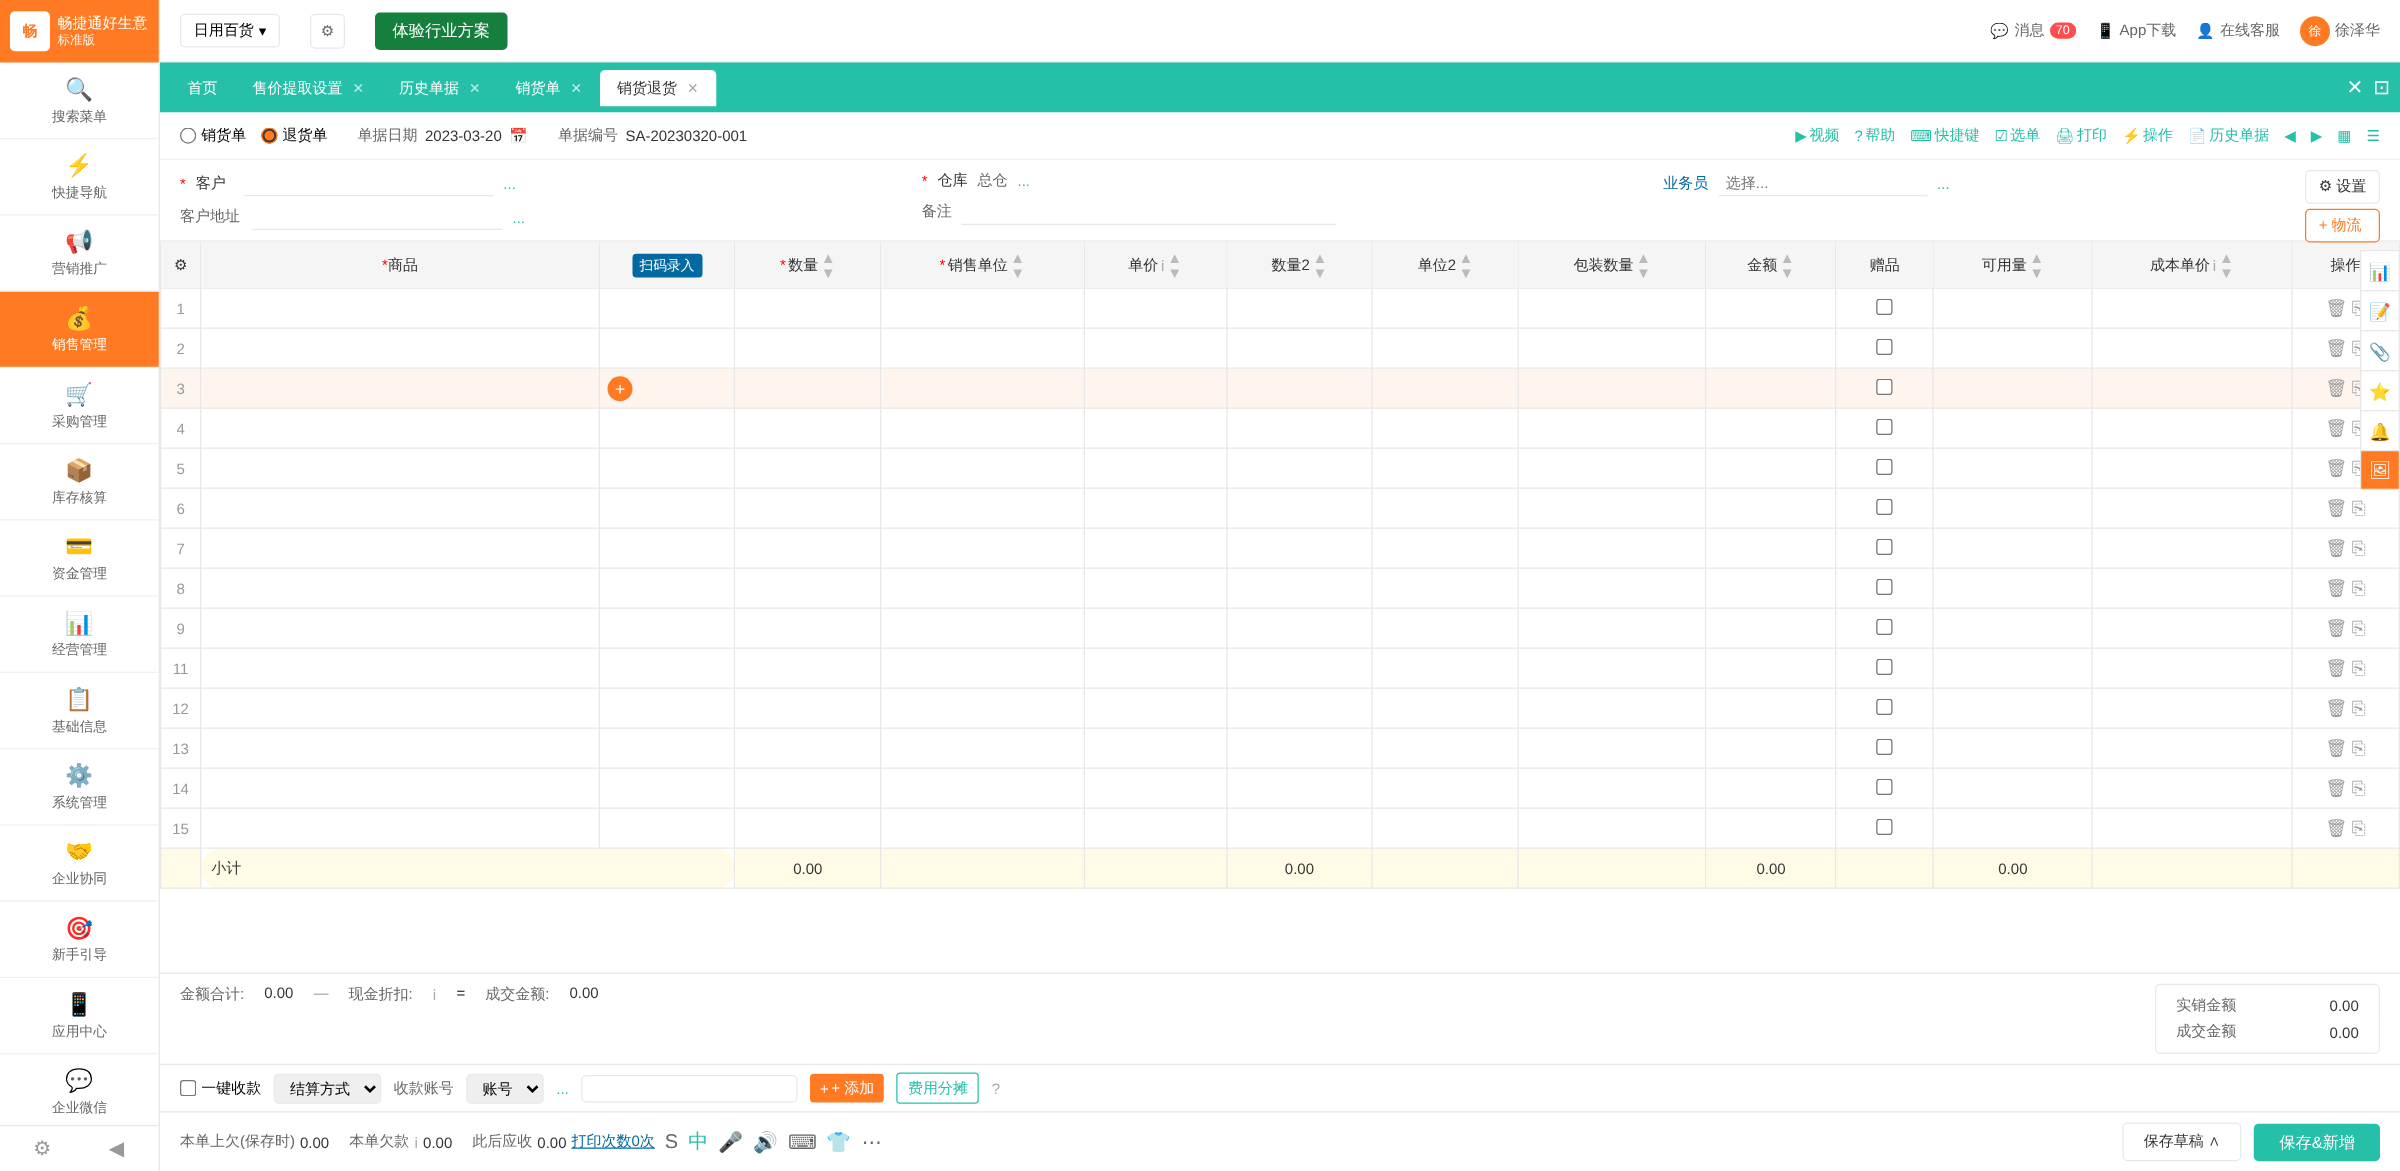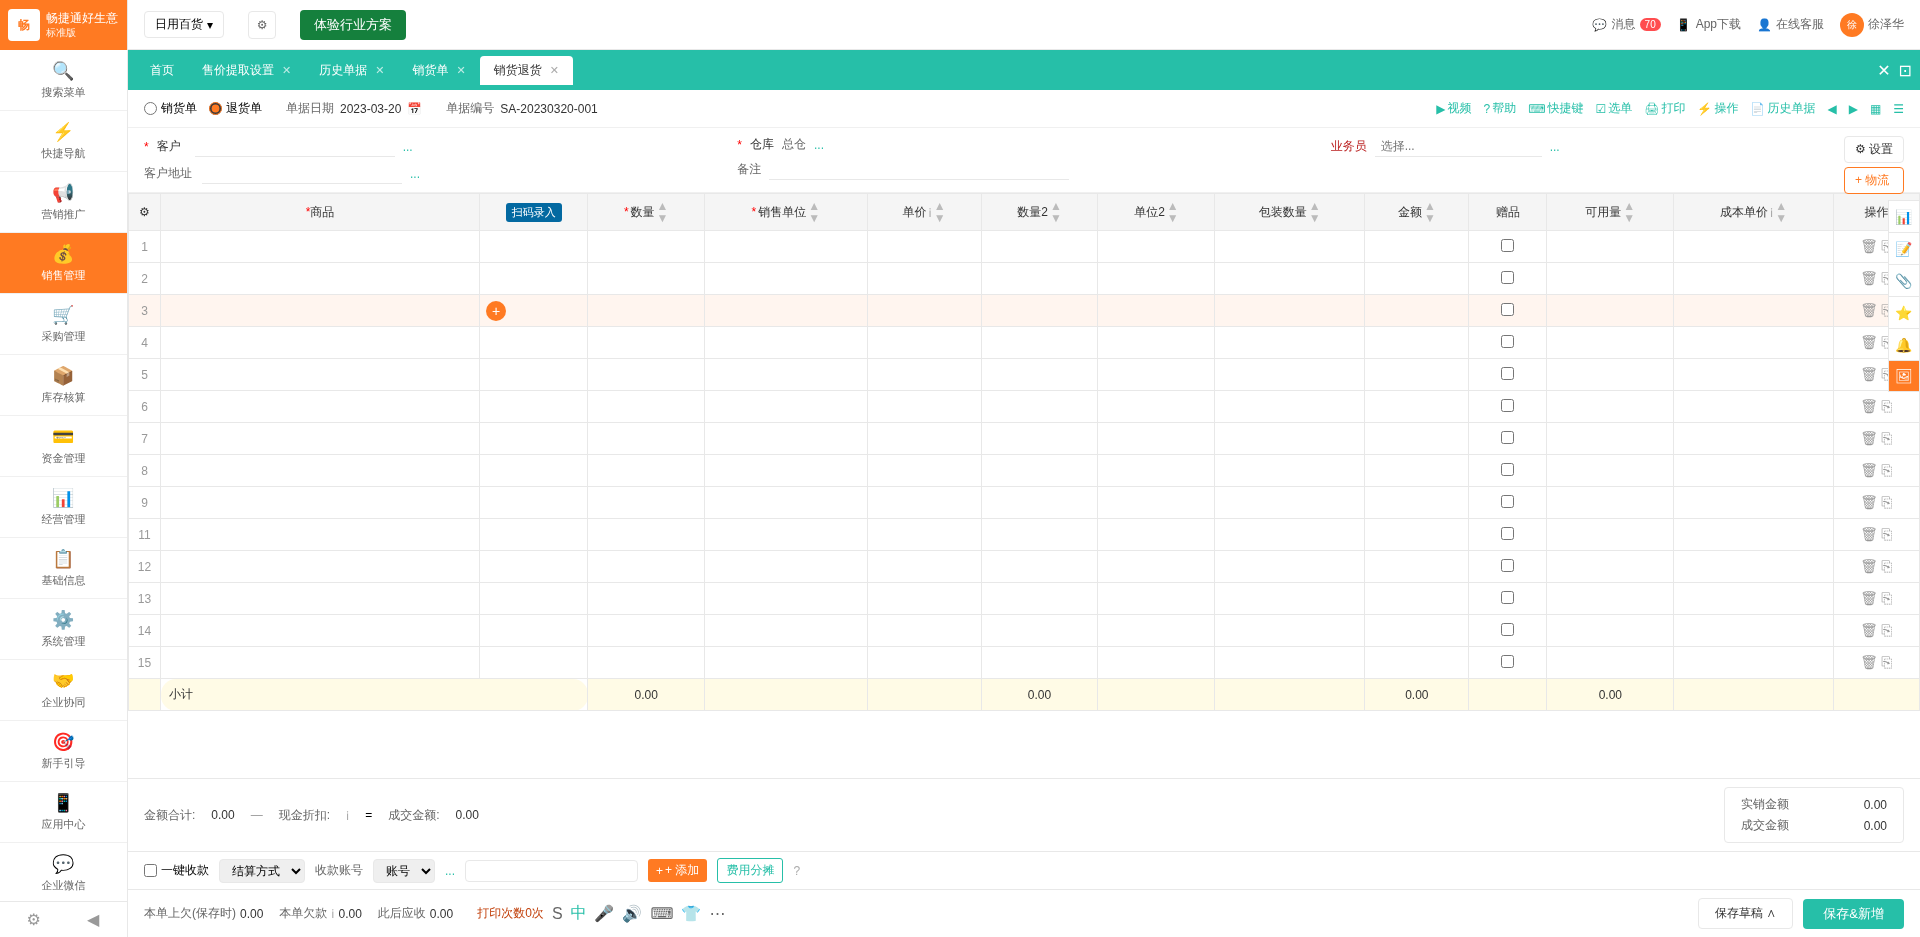--- a/index.html
+++ b/index.html
@@ -63,21 +63,21 @@
     .data-table tr.active-row td { background: #fff5ef; }
     .row-num { color: #999; }
     .scan-input-btn { background: #0369a1; color: #fff; border: none; border-radius: 3px; padding: 2px 6px; font-size: 11px; cursor: pointer; }
     .add-row-btn { background: #ff7a22; color: #fff; border: none; border-radius: 50%; width: 20px; height: 20px; display: flex; align-items: center; justify-content: center; cursor: pointer; font-size: 14px; }
     .icon-btn { background: none; border: none; cursor: pointer; color: #999; font-size: 14px; }
     .checkbox-cell input[type=checkbox] { accent-color: #26bfa8; }
     .footer-row td { background: #fffbe6; color: #333; font-weight: 500; }
     .gear-th { background: #f5f5f5; }
 
     
-    .bottom-summary { border-top: 1px solid #e8e8e8; padding: 8px 16px; display: flex; align-items: center; gap: 16px; flex-wrap: wrap; }
+    .bottom-summary { border-top: 1px solid #e8e8e8; padding: 8px 16px; display: flex; align-items: flex-start; gap: 16px; flex-wrap: wrap; }
     .summary-label { color: #666; }
     .summary-value { color: #333; font-weight: 500; }
     .summary-dash { color: #999; }
     .result-label { color: #666; }
     .result-value { color: #333; font-weight: 500; }
     .info-icon { color: #aaa; cursor: pointer; }
 
     
     .payment-row { border-top: 1px solid #e8e8e8; padding: 6px 16px; display: flex; align-items: center; gap: 10px; flex-wrap: wrap; }
     .payment-checkbox { display: flex; align-items: center; gap: 4px; }
@@ -85,21 +85,21 @@
     .payment-input { border: 1px solid #e8e8e8; border-radius: 4px; padding: 3px 8px; min-width: 80px; }
     .add-btn-small { background: #ff7a22; color: #fff; border: none; border-radius: 3px; padding: 3px 8px; cursor: pointer; font-size: 11px; display: flex; align-items: center; gap: 2px; }
     .expense-btn { border: 1px solid #26bfa8; color: #26bfa8; background: #fff; border-radius: 3px; padding: 3px 8px; cursor: pointer; }
     .help-icon { color: #aaa; cursor: pointer; }
 
     
     .bottom-bar { border-top: 1px solid #e8e8e8; padding: 8px 16px; display: flex; align-items: center; }
     .bottom-stats { display: flex; gap: 16px; color: #666; font-size: 12px; }
     .bottom-stats span { display: flex; align-items: center; gap: 4px; }
     .bottom-stats .val { color: #333; }
-    .print-info { color: #c2410c; margin-left: 24px; }
+    .print-info { color: #0369a1; margin-left: 4px; text-decoration: underline; }
     .bottom-actions { margin-left: auto; display: flex; gap: 10px; align-items: center; }
     .btn-save-draft { border: 1px solid #e8e8e8; background: #fff; border-radius: 4px; padding: 6px 16px; cursor: pointer; color: #333; }
     .btn-save-new { background: #26bfa8; color: #fff; border: none; border-radius: 4px; padding: 6px 20px; cursor: pointer; font-size: 13px; }
     .right-side-icons { position: fixed; right: 0; top: 200px; display: flex; flex-direction: column; gap: 0; z-index: 100; }
     .right-icon-btn { width: 32px; height: 32px; background: #fff; border: 1px solid #e8e8e8; display: flex; align-items: center; justify-content: center; cursor: pointer; color: #666; font-size: 14px; border-bottom: none; }
     .right-icon-btn:last-child { border-bottom: 1px solid #e8e8e8; }
     .right-icon-btn.orange { background: #ff7a22; color: #fff; }
 
     
     .amount-panel { border: 1px solid #e8e8e8; border-radius: 4px; padding: 6px 16px; margin-left: auto; min-width: 180px; }
@@ -325,21 +325,21 @@
           <span style="color:#666;">总仓</span>
           <span style="color:#26bfa8;cursor:pointer;">...</span>
         </div>
         <div style="display:flex; align-items:center; gap:8px;">
           <span style="min-width:24px;color:#666;">备注</span>
           <input type="text" style="border-top: none; border-right: none; border-left: none; border-image: initial; border-bottom: 1px solid rgb(232, 232, 232); padding: 3px 6px; min-width: 300px;">
         </div>
       </div>
       <div style="flex:1; display:flex; flex-direction:column; gap:6px; margin-left:20px;">
         <div style="display:flex; align-items:center; gap:8px;">
-          <span style="color:#b91c1c;">业务员</span>
+          <span style="color:#0369a1;">业务员</span>
           <input type="text" style="border-top: none; border-right: none; border-left: none; border-image: initial; border-bottom: 1px solid rgb(232, 232, 232); padding: 3px 6px; min-width: 150px; color: rgb(204, 204, 204);" placeholder="选择...">
           <span style="color:#26bfa8;cursor:pointer;">...</span>
         </div>
       </div>
       <div style="position:absolute;right:16px;top:8px;display:flex;flex-direction:column;gap:4px;">
         <button class="side-btn">⚙ 设置</button>
         <button class="side-btn orange">+ 物流</button>
       </div>
     </div>
 

